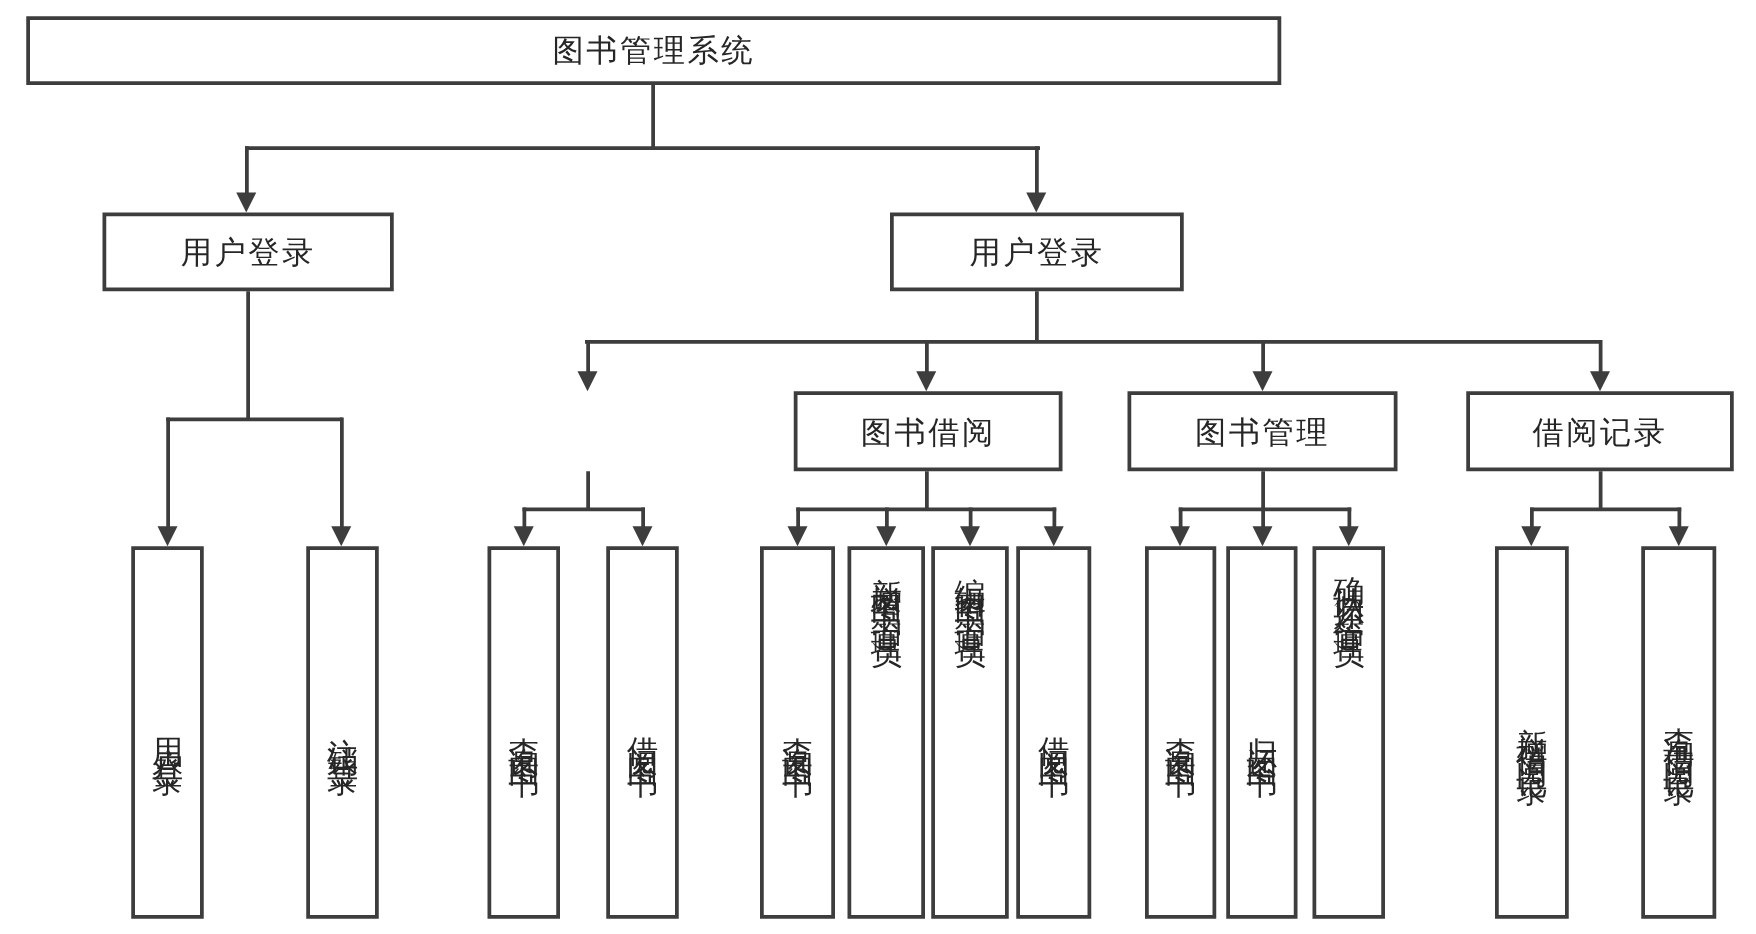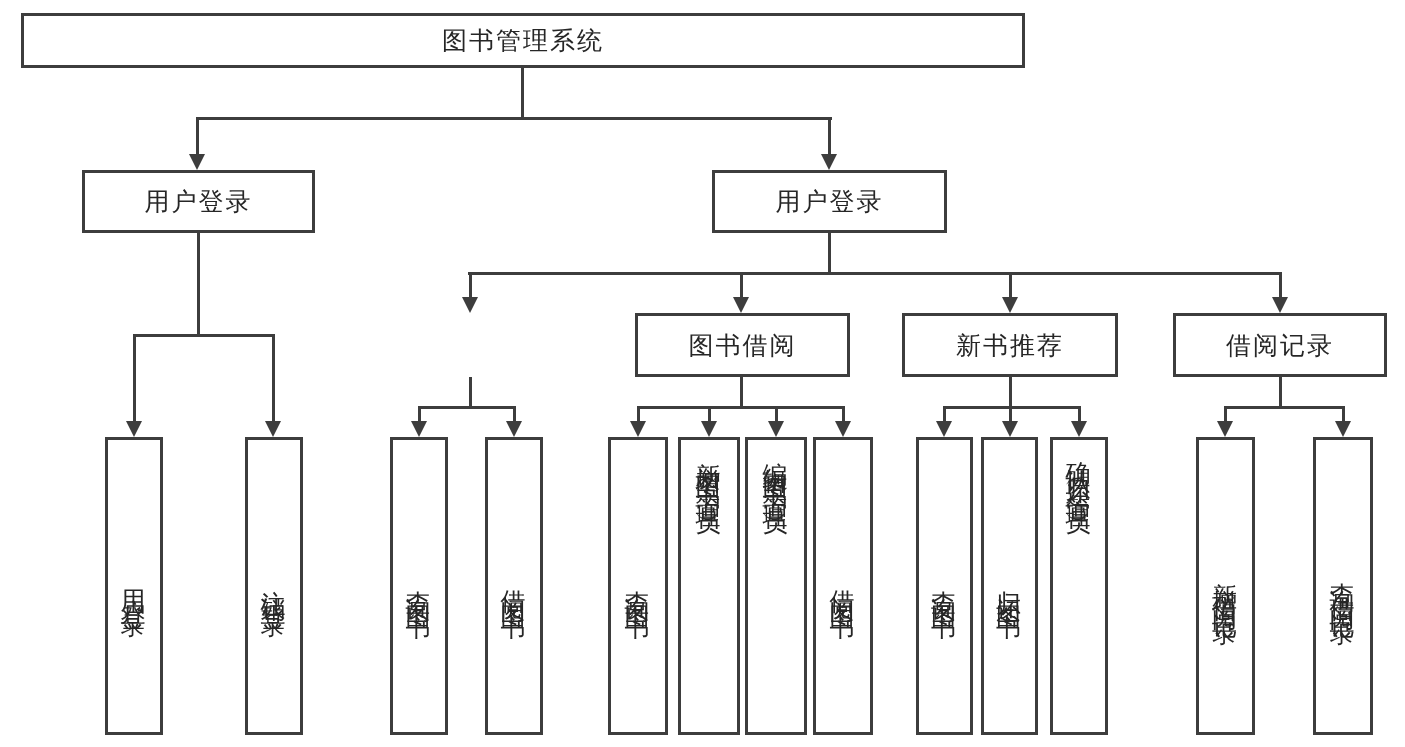--- a/index.html
+++ b/index.html
@@ -80,21 +80,21 @@
   <div class="arr" style="left:733px;top:297px"></div>
   <div class="vl" style="left:1009px;top:272px;height:28px"></div>
   <div class="arr" style="left:1002px;top:297px"></div>
   <div class="vl" style="left:1279px;top:272px;height:28px"></div>
   <div class="arr" style="left:1272px;top:297px"></div>
 
   <div class="box" style="left:635px;top:313px;width:215px;height:64px">
     <span class="lbl">图书借阅</span>
   </div>
   <div class="box" style="left:902px;top:313px;width:216px;height:64px">
-    <span class="lbl">新书推荐</span>
+    <span class="lbl">图书管理</span>
   </div>
   <div class="box" style="left:1173px;top:313px;width:214px;height:64px">
     <span class="lbl">借阅记录</span>
   </div>
 
   <div class="vl" style="left:469px;top:377px;height:31px"></div>
   <div class="hl" style="left:418px;top:406px;width:98px"></div>
   <div class="vl" style="left:418px;top:406px;height:17px"></div>
   <div class="arr" style="left:411px;top:421px"></div>
   <div class="vl" style="left:513px;top:406px;height:17px"></div>

